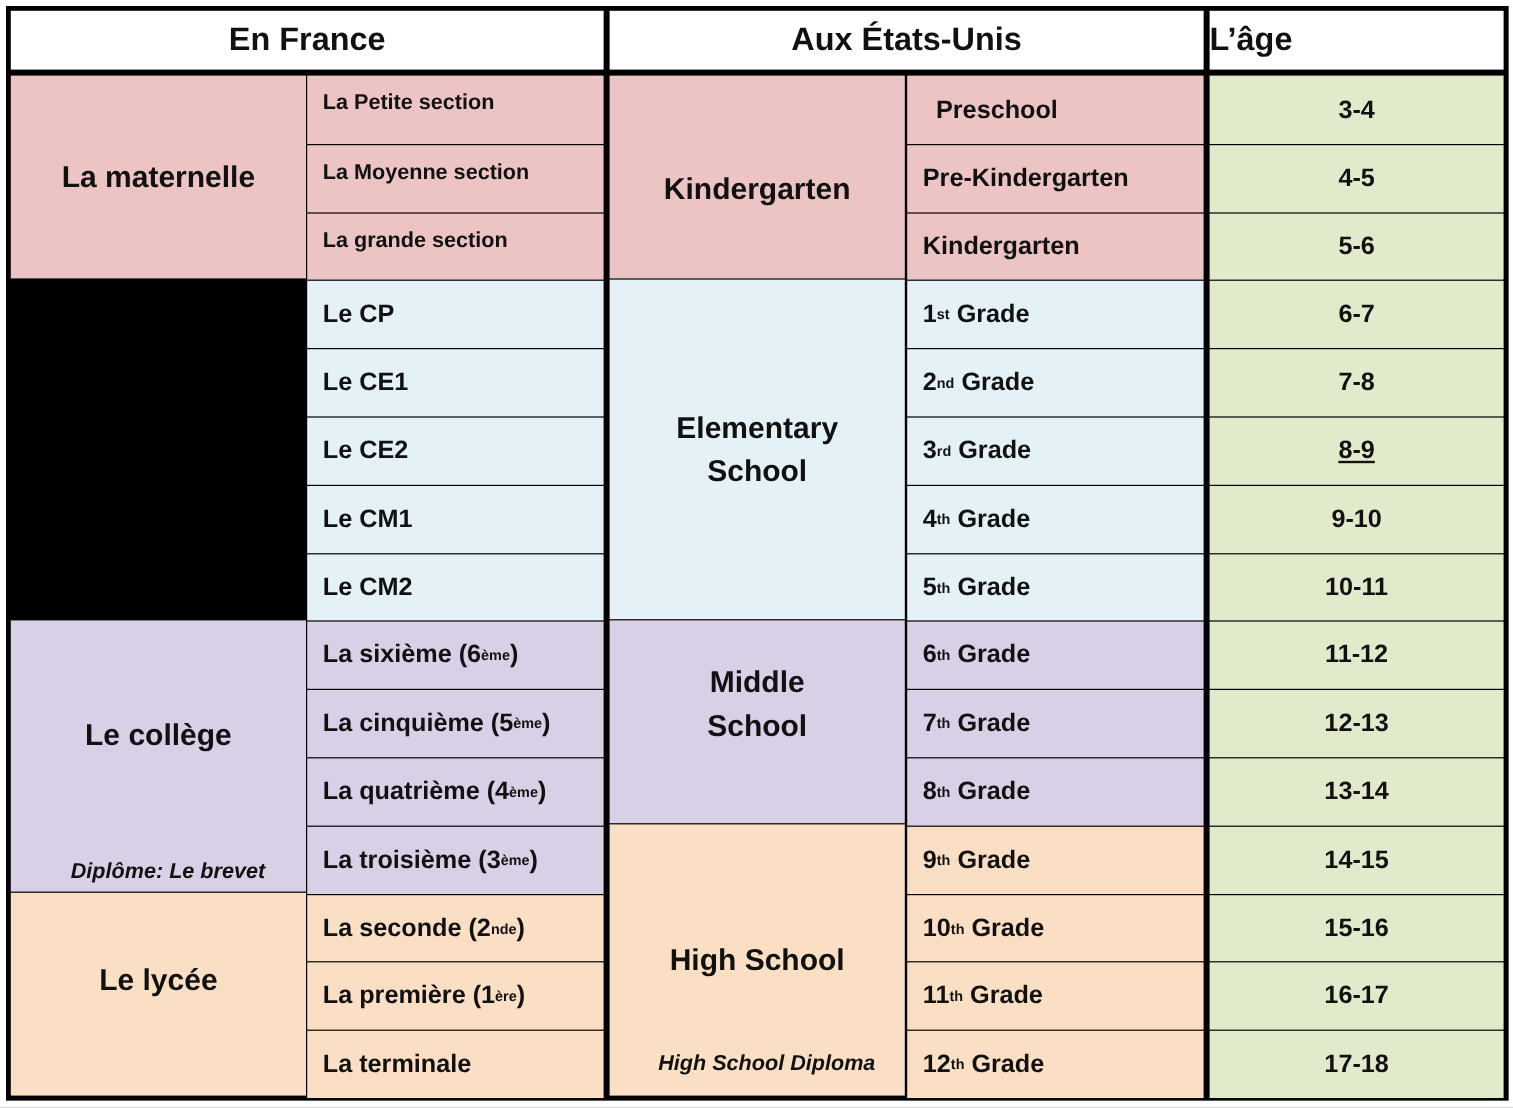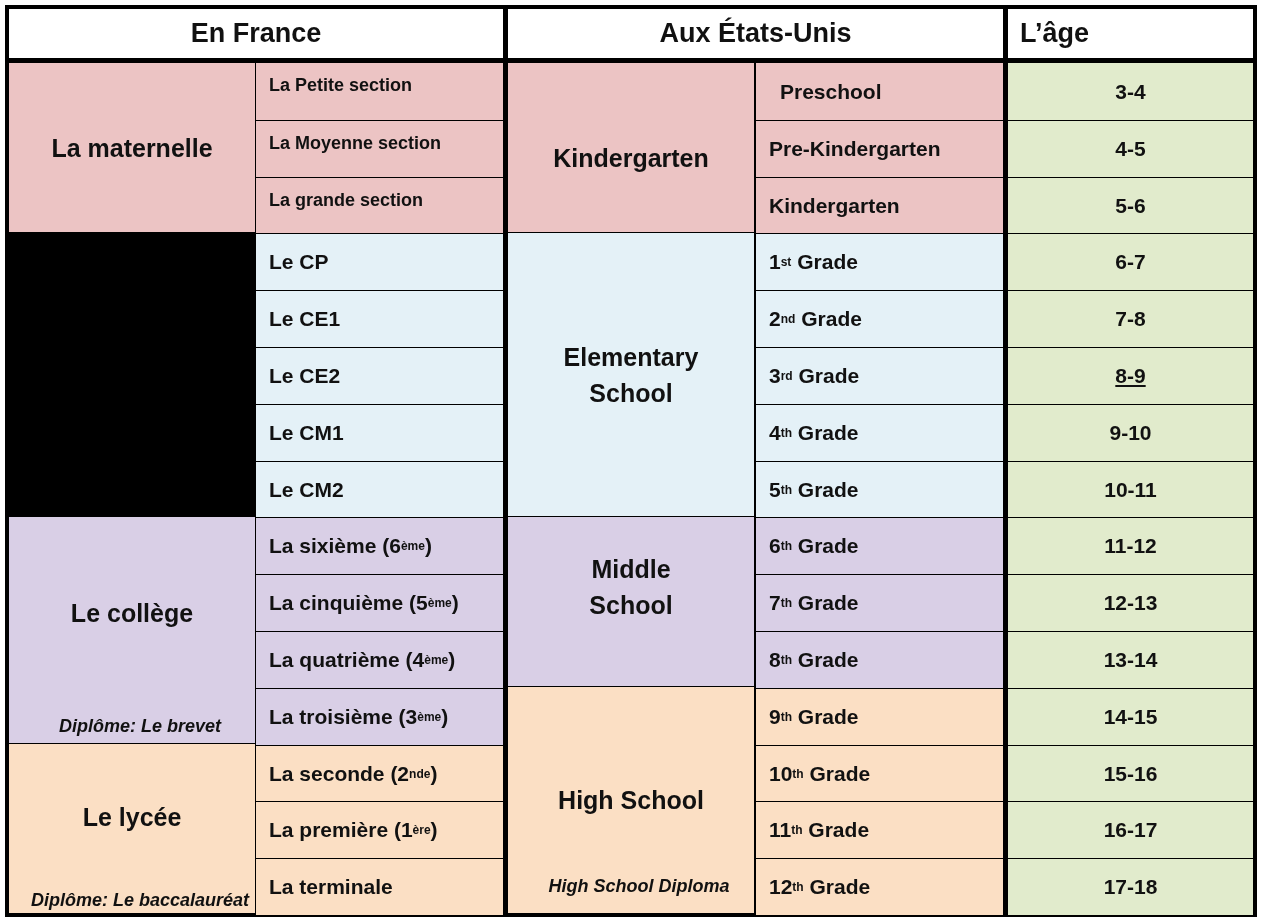--- a/index.html
+++ b/index.html
@@ -3,21 +3,21 @@
 <meta charset="utf-8">
 <style>
   html, body { margin: 0; padding: 0; background: #ffffff; }
   body { width: 1261px; height: 923px; position: relative; overflow: hidden;
          font-family: "Liberation Sans", "DejaVu Sans", sans-serif; }
   #tbl { position: absolute; left: 5px; top: 5px; width: 1252px; height: 912px;
          box-sizing: border-box; border: 4px solid #000; background: #000; }
   .cell { position: absolute; box-sizing: border-box; color: #111;
           font-weight: bold; display: flex; align-items: center; }
   .hdr { background: #fff; justify-content: center; font-size: 27px; }
-  .hdr.left { justify-content: flex-start; padding-left: 12px; }
+  .hdr.left { justify-content: flex-start; }
   .group { justify-content: center; text-align: center; font-size: 25px;
            flex-direction: column; line-height: 36px; }
   .item { padding-left: 13px; font-size: 21px; }
   .item.small { font-size: 18px; align-items: flex-start; padding-top: 12px; }
   .age { justify-content: center; font-size: 21px; background: #e1ebcc; }
   .dip { position: absolute; left: 0; right: 0; bottom: 6px; text-align: center;
          font-style: italic; font-size: 18px; line-height: 22px; padding-left: 16px; }
   sup { font-size: 12px; line-height: 0; vertical-align: 8px; }
 </style>
 </head>
@@ -31,21 +31,20 @@
 
   <div class="cell group" style="left:0;top:54px;width:246px;height:169px;background:#ecc4c4;">
     <span>La maternelle</span>
   </div>
   <div class="cell group" style="left:0;top:508px;width:246px;height:226px;background:#d9cfe6;">
     <span style="margin-top:-34px;">Le collège</span>
     <span class="dip">Diplôme: Le brevet</span>
   </div>
   <div class="cell group" style="left:0;top:735px;width:246px;height:169px;background:#fbdfc4;">
     <span style="margin-top:-24px;">Le lycée</span>
-    <span class="dip" style="bottom:2px;">Diplôme: Le baccalauréat</span>
   </div>
 
   <div class="cell group" style="left:499px;top:54px;width:246px;height:169px;background:#ecc4c4;">
     <span style="margin-top:20px;">Kindergarten</span>
   </div>
   <div class="cell group" style="left:499px;top:224px;width:246px;height:283px;background:#e4f1f7;">
     <span>Elementary</span>
     <span>School</span>
   </div>
   <div class="cell group" style="left:499px;top:508px;width:246px;height:169px;background:#d9cfe6;">

